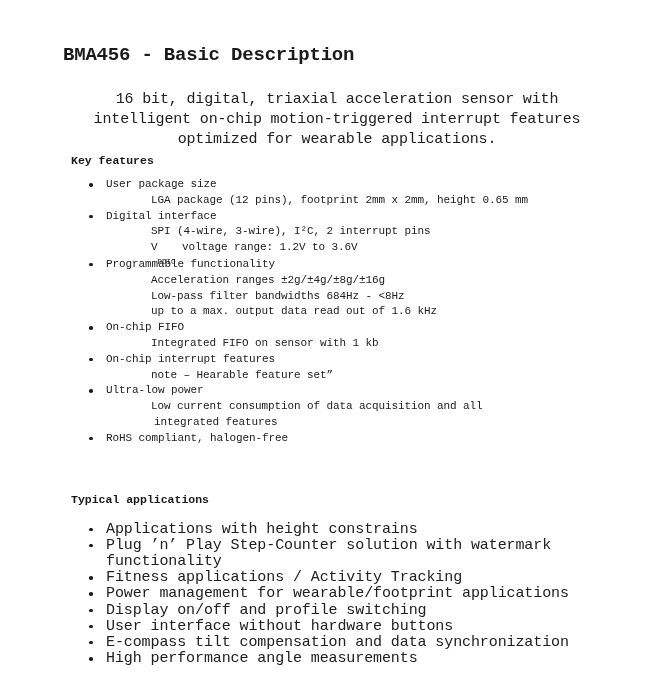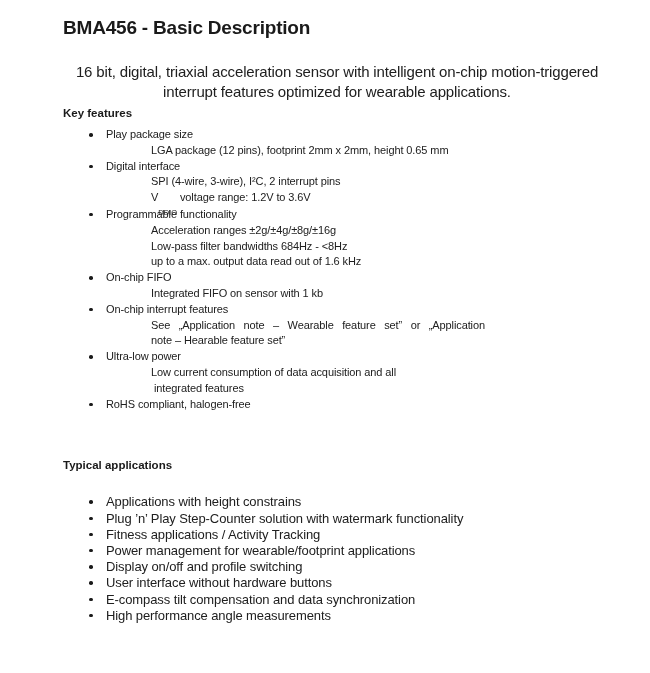--- a/index.html
+++ b/index.html
@@ -7,50 +7,51 @@
     width: 650px; height: 673px;
     background: #ffffff;
     overflow: hidden;
     font-family: "Liberation Sans", sans-serif;
     color: #202020;
     -webkit-font-smoothing: antialiased;
   }
   .page {
     box-sizing: border-box;
     width: 650px; height: 483px;
-    padding: 16px 50px 0 63px;
+    padding: 44px 50px 0 63px;
+    font-family: Liberation Mono, monospace;
   }
   .title {
     margin: 0;
     font-size: 19px;
     line-height: 23px;
     font-weight: bold;
     letter-spacing: -0.2px;
     color: #1a1a1a;
   }
   .intro {
     margin: 23px 0 0 0;
     width: 548px;
     font-size: 15px;
     line-height: 20px;
     letter-spacing: -0.15px;
     text-align: center;
   }
   .section-heading {
-    margin: 0;
+    margin: 8px;
     font-size: 11.5px;
     line-height: 16px;
     font-weight: bold;
     color: #1a1a1a;
   }
   .kf-heading { margin-top: 3px; }
   .ta-heading { margin-top: 45px; }
 
   .kf-list { margin-top: 6px; font-size: 11px; line-height: 15.8px; letter-spacing: -0.1px; }
-  .ta-list { margin-top: 21px; font-size: 13px; line-height: 16.2px; letter-spacing: -0.1px; }
+  .ta-list { margin-top: 14px; font-size: 15px; line-height: 16.2px; letter-spacing: -0.1px; }
 
   .li { position: relative; padding-left: 43px; }
   .bullet {
     position: absolute; left: 26px; top: 6px;
     width: 3.5px; height: 3.5px; border-radius: 50%;
     background: #1a1a1a;
   }
   .details { margin-left: 88px; width: 334px; }
   .dline { white-space: nowrap; }
   .dline.just { white-space: nowrap; text-align: justify; text-align-last: justify; }
@@ -72,21 +73,21 @@
   <p class="intro">16 bit, digital, triaxial acceleration sensor with intelligent on-chip motion-triggered interrupt features optimized for wearable applications.</p>
 
   <section>
     <h2 class="section-heading kf-heading">Key features</h2>
 
     <div class="kf-list">
 
       <div class="kf-item">
         <div class="li">
           <span class="bullet"></span>
-          <span>Play package size</span>
+          <span>User package size</span>
         </div>
         <div class="details">
           <div class="dline">LGA package (12 pins), footprint 2mm x 2mm, height 0.65 mm</div>
         </div>
       </div>
 
       <div class="kf-item">
         <div class="li">
           <span class="bullet"></span>
           <span>Digital interface</span>
@@ -118,21 +119,20 @@
           <div class="dline">Integrated FIFO on sensor with 1 kb</div>
         </div>
       </div>
 
       <div class="kf-item">
         <div class="li">
           <span class="bullet"></span>
           <span>On-chip interrupt features</span>
         </div>
         <div class="details">
-          <div class="dline just">See „Application note – Wearable feature set” or „Application</div>
           <div class="dline">note – Hearable feature set”</div>
         </div>
       </div>
 
       <div class="kf-item">
         <div class="li">
           <span class="bullet"></span>
           <span>Ultra-low power</span>
         </div>
         <div class="details">

